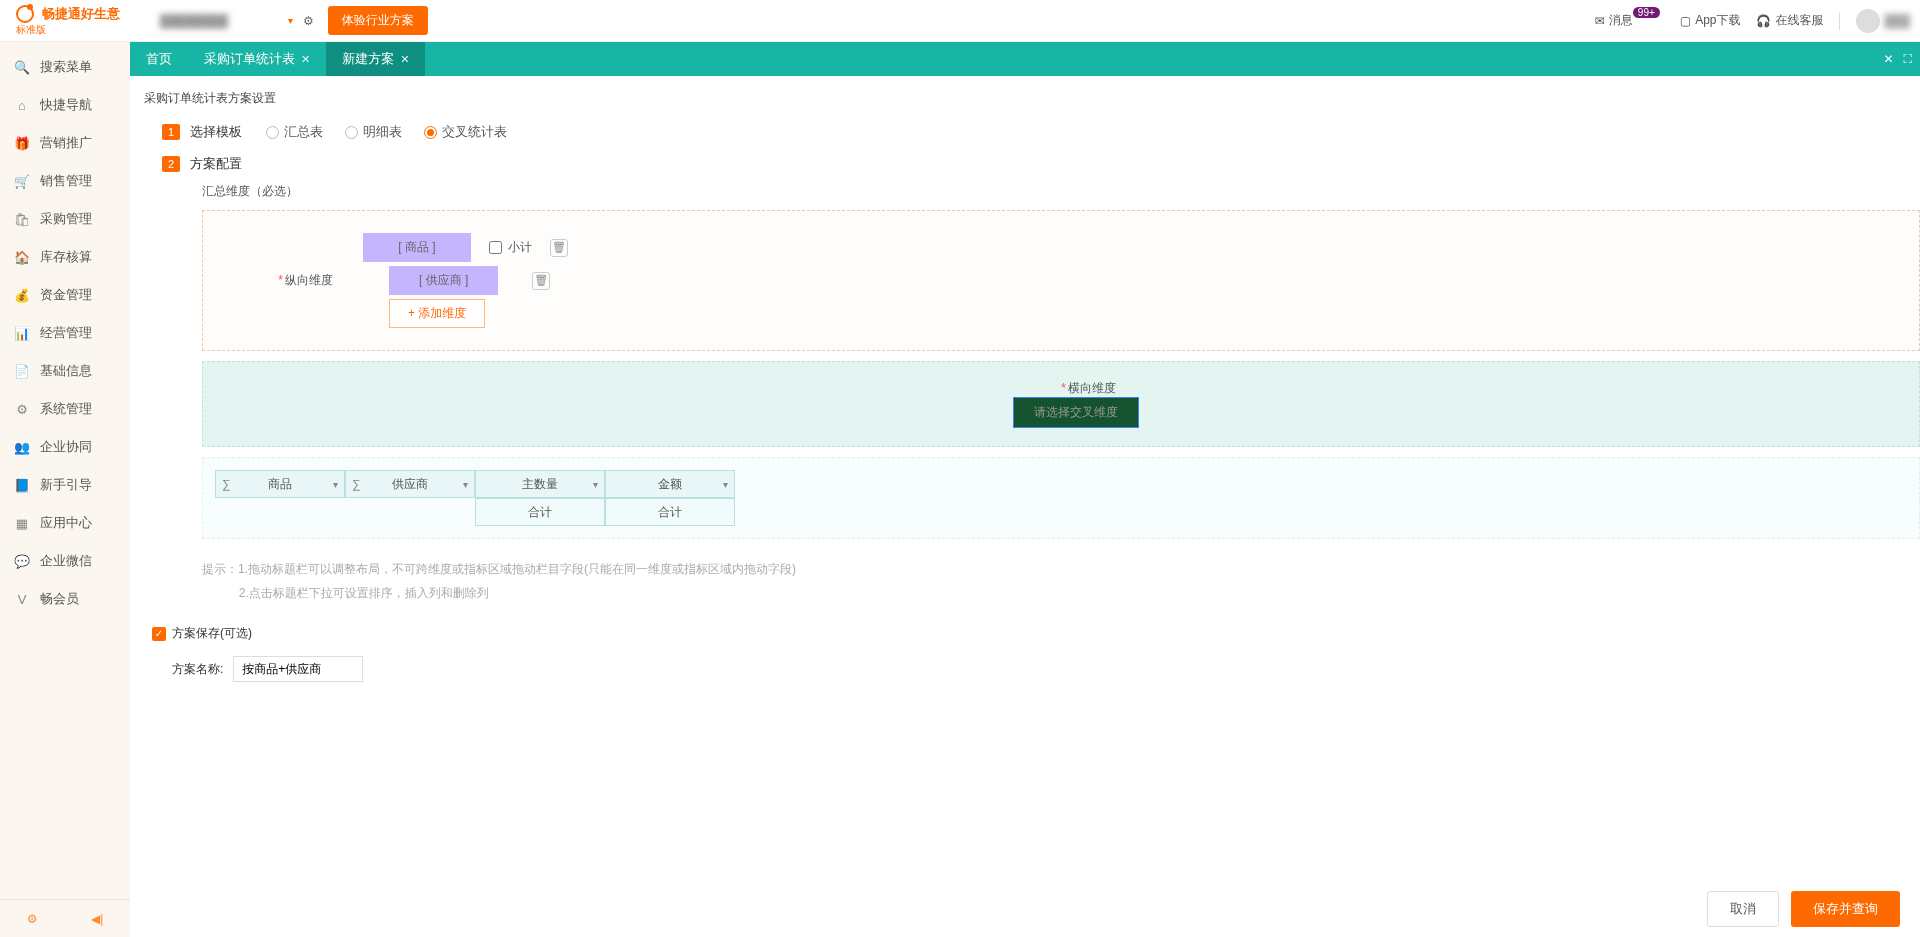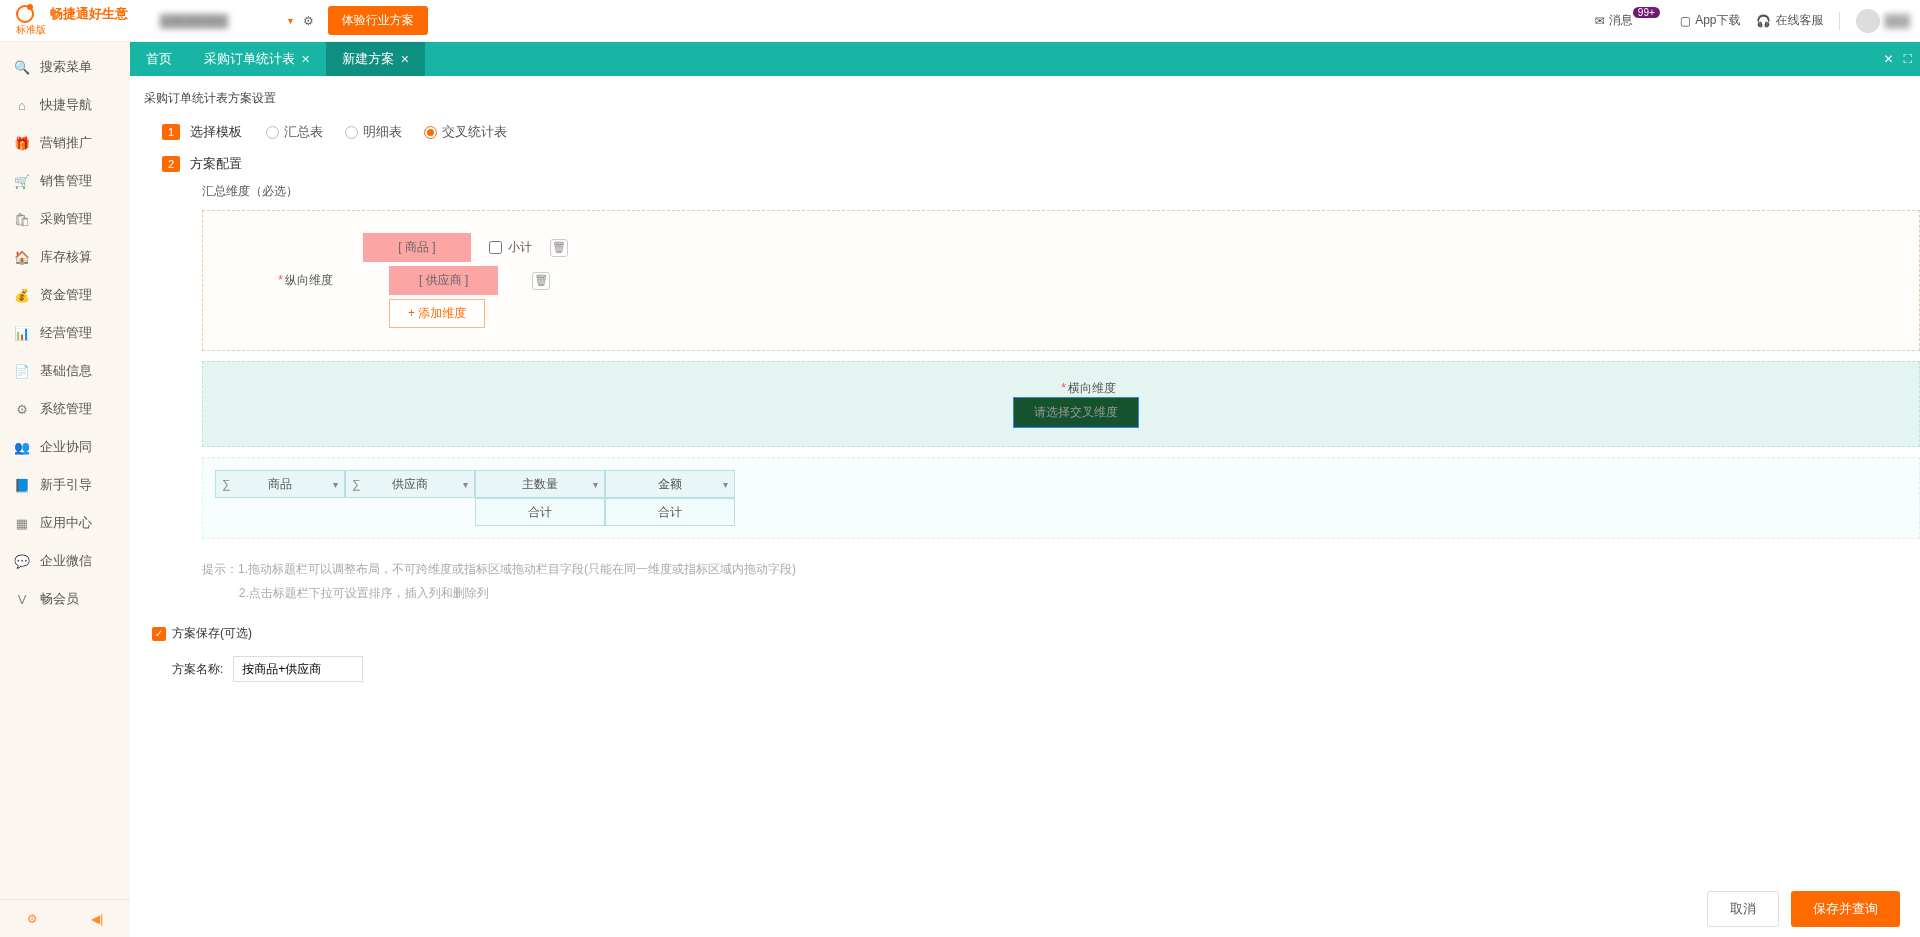--- a/index.html
+++ b/index.html
@@ -2,21 +2,21 @@
 <html><head>
 <meta charset="utf-8">
 <style>
 * { margin: 0; padding: 0; box-sizing: border-box; }
 body { font-family: "Microsoft YaHei", Arial, sans-serif; font-size: 12px; color: #333; background: #fff; overflow: hidden; }
 .app { display: flex; flex-direction: column; height: 100vh; }
 
 
 .top-header { height: 42px; display: flex; align-items: center; padding: 0 10px; border-bottom: 1px solid #eee; background: #fff; }
 .brand-area { width: 120px; display: flex; flex-direction: column; align-items: flex-start; padding-left: 6px; }
-.brand-logo { display: flex; align-items: flex-start; gap: 16px; }
+.brand-logo { display: flex; align-items: flex-start; gap: 8px; }
 .brand-logo-icon { width: 18px; height: 18px; border: 2px solid #ff6a00; border-radius: 50%; position: relative; }
 .brand-logo-icon::after { content: ""; position: absolute; width: 6px; height: 6px; background: #ff6a00; border-radius: 50%; top: -3px; right: -1px; }
 .brand-text { color: #ff6a00; font-size: 13px; font-weight: bold; }
 .brand-sub { color: #ff6a00; font-size: 10px; }
 .org-select { margin-left: 30px; display: flex; align-items: center; gap: 8px; color: #999; filter: blur(3px); }
 .org-caret { color: #ff6a00; font-size: 10px; margin-left: 60px; }
 .gear-icon { margin-left: 10px; color: #666; }
 .btn-primary { background: #ff6a00; color: #fff; border: none; padding: 6px 14px; border-radius: 3px; margin-left: 14px; cursor: pointer; font-size: 12px; }
 .header-spacer { flex: 1; }
 .header-right { display: flex; align-items: center; gap: 16px; color: #555; }
@@ -59,21 +59,21 @@
 
 .config-body { margin: 10px 0 0 40px; }
 .sub-label { font-size: 12px; color: #555; margin: 6px 0 10px; }
 .req-star { color: #ff4d4f; margin-right: 2px; }
 
 .dim-block { border: 1px dashed #e8c9ae; background: #fffdfb; padding: 18px 20px; margin-bottom: 10px; position: relative; min-height: 100px; display: flex; align-items: center; }
 .dim-block.green { border-color: #b8e6de; background: #e4f5f1; min-height: 78px; flex-direction: column; }
 .dim-label { width: 110px; text-align: right; font-size: 12px; color: #555; }
 .dim-tree { margin-left: 30px; position: relative; }
 .dim-row { display: flex; align-items: center; margin: 4px 0; }
-.dim-chip { background: #fca5a5; color: #666; border: none; padding: 6px 30px; font-size: 12px; min-width: 108px; text-align: center; }
+.dim-chip { background: #c4b5fd; color: #666; border: none; padding: 6px 30px; font-size: 12px; min-width: 108px; text-align: center; }
 .dim-chip.level2 { margin-left: 26px; }
 .add-dim { border: 1px solid #ffb87a; color: #ff6a00; background: #fff; padding: 5px 18px; margin-left: 26px; cursor: pointer; font-size: 12px; }
 .chk-subrow { display: flex; align-items: center; gap: 6px; margin-left: 18px; color: #555; }
 .del-btn { width: 18px; height: 18px; border: 1px solid #ccc; border-radius: 3px; display: inline-flex; align-items: center; justify-content: center; margin-left: 18px; color: #888; cursor: pointer; font-size: 11px; }
 .cross-select { border: 1px solid #3b82f6; background: #14532d; padding: 6px 20px; color: #999; min-width: 120px; margin-left: 30px; }
 
 .legend-row { display: flex; align-items: center; gap: 8px; font-size: 12px; color: #555; margin: 14px 0 8px; }
 .legend-box { width: 18px; height: 12px; display: inline-block; }
 .legend-box.drag { background: #cdeef0; }
 .legend-box.nodrag { background: repeating-linear-gradient(45deg,#eee,#eee 3px,#fff 3px,#fff 6px); border: 1px solid #eee; }

